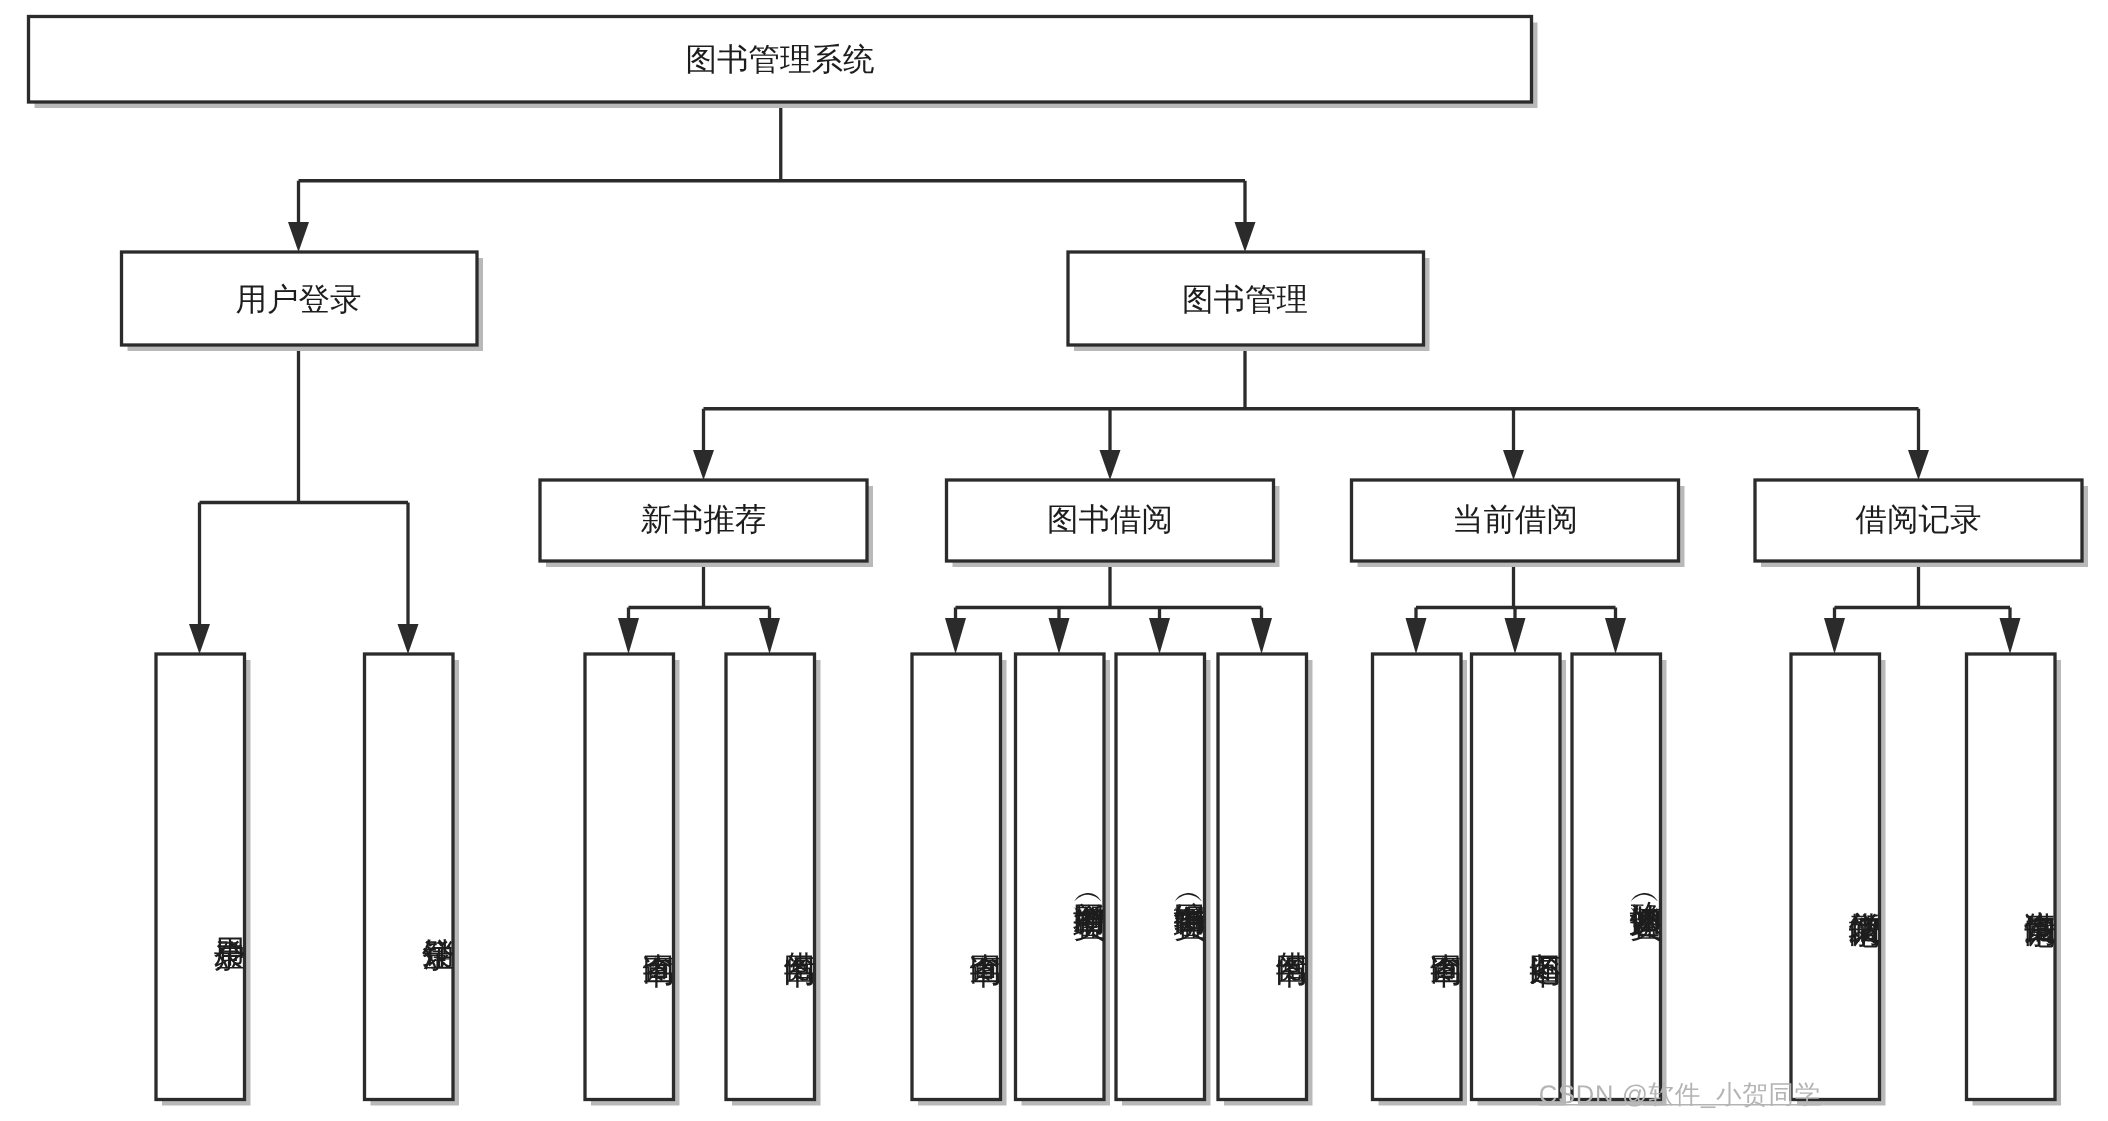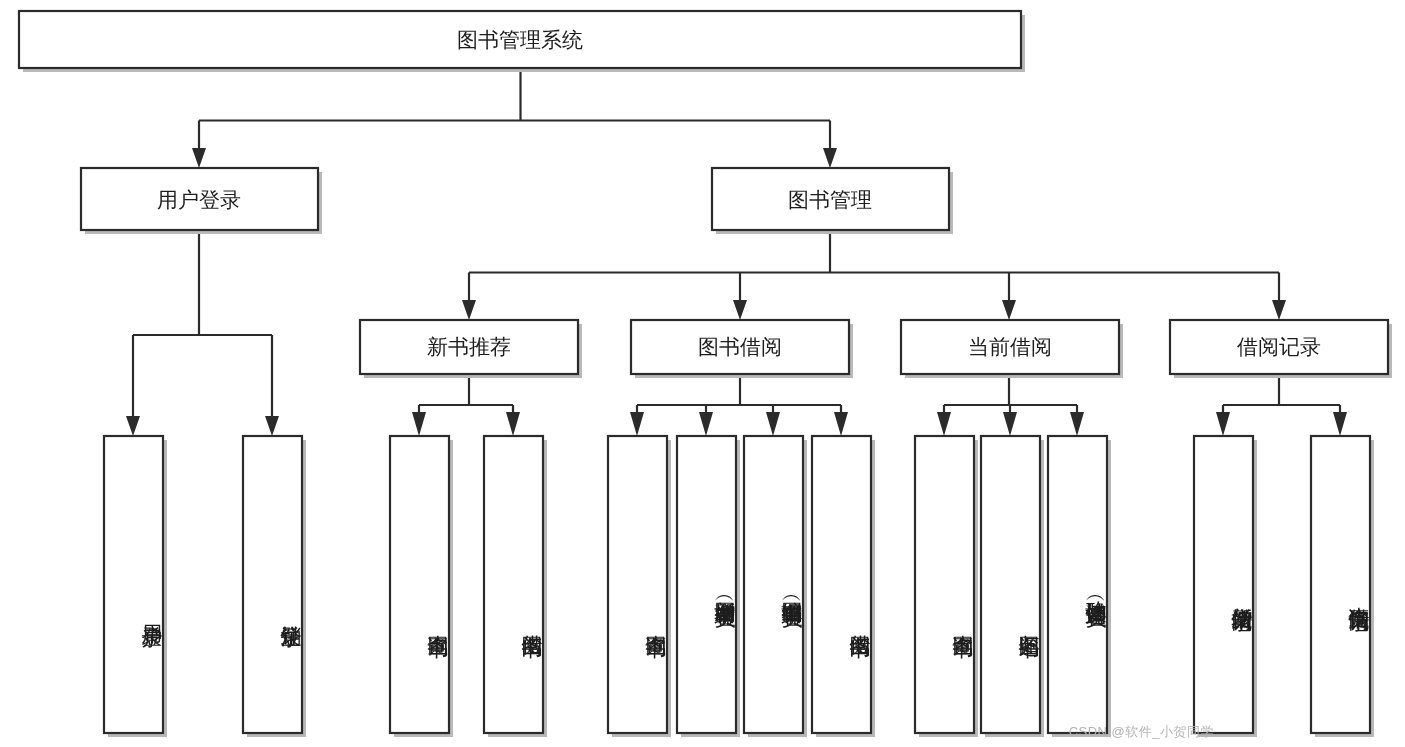--- a/index.html
+++ b/index.html
@@ -67,24 +67,25 @@
     align-items: flex-start;
     justify-content: center;
     pointer-events: none;
     text-align: left;
   }
   .watermark {
     position: absolute;
     right: 10px;
     bottom: 6px;
     font-family: "Liberation Sans", "DejaVu Sans", sans-serif;
-    font-size: 13px;
+    font-size: 17px;
     color: #b4b4b4;
     white-space: nowrap;
     letter-spacing: 0.5px;
+    text-decoration: underline;
   }
 </style>
 </head>
 <body>
 
 <div id="diagram-root">
 
   <svg id="tree-svg" viewBox="0 0 1405 747" xmlns="http://www.w3.org/2000/svg">
 
     <g>

